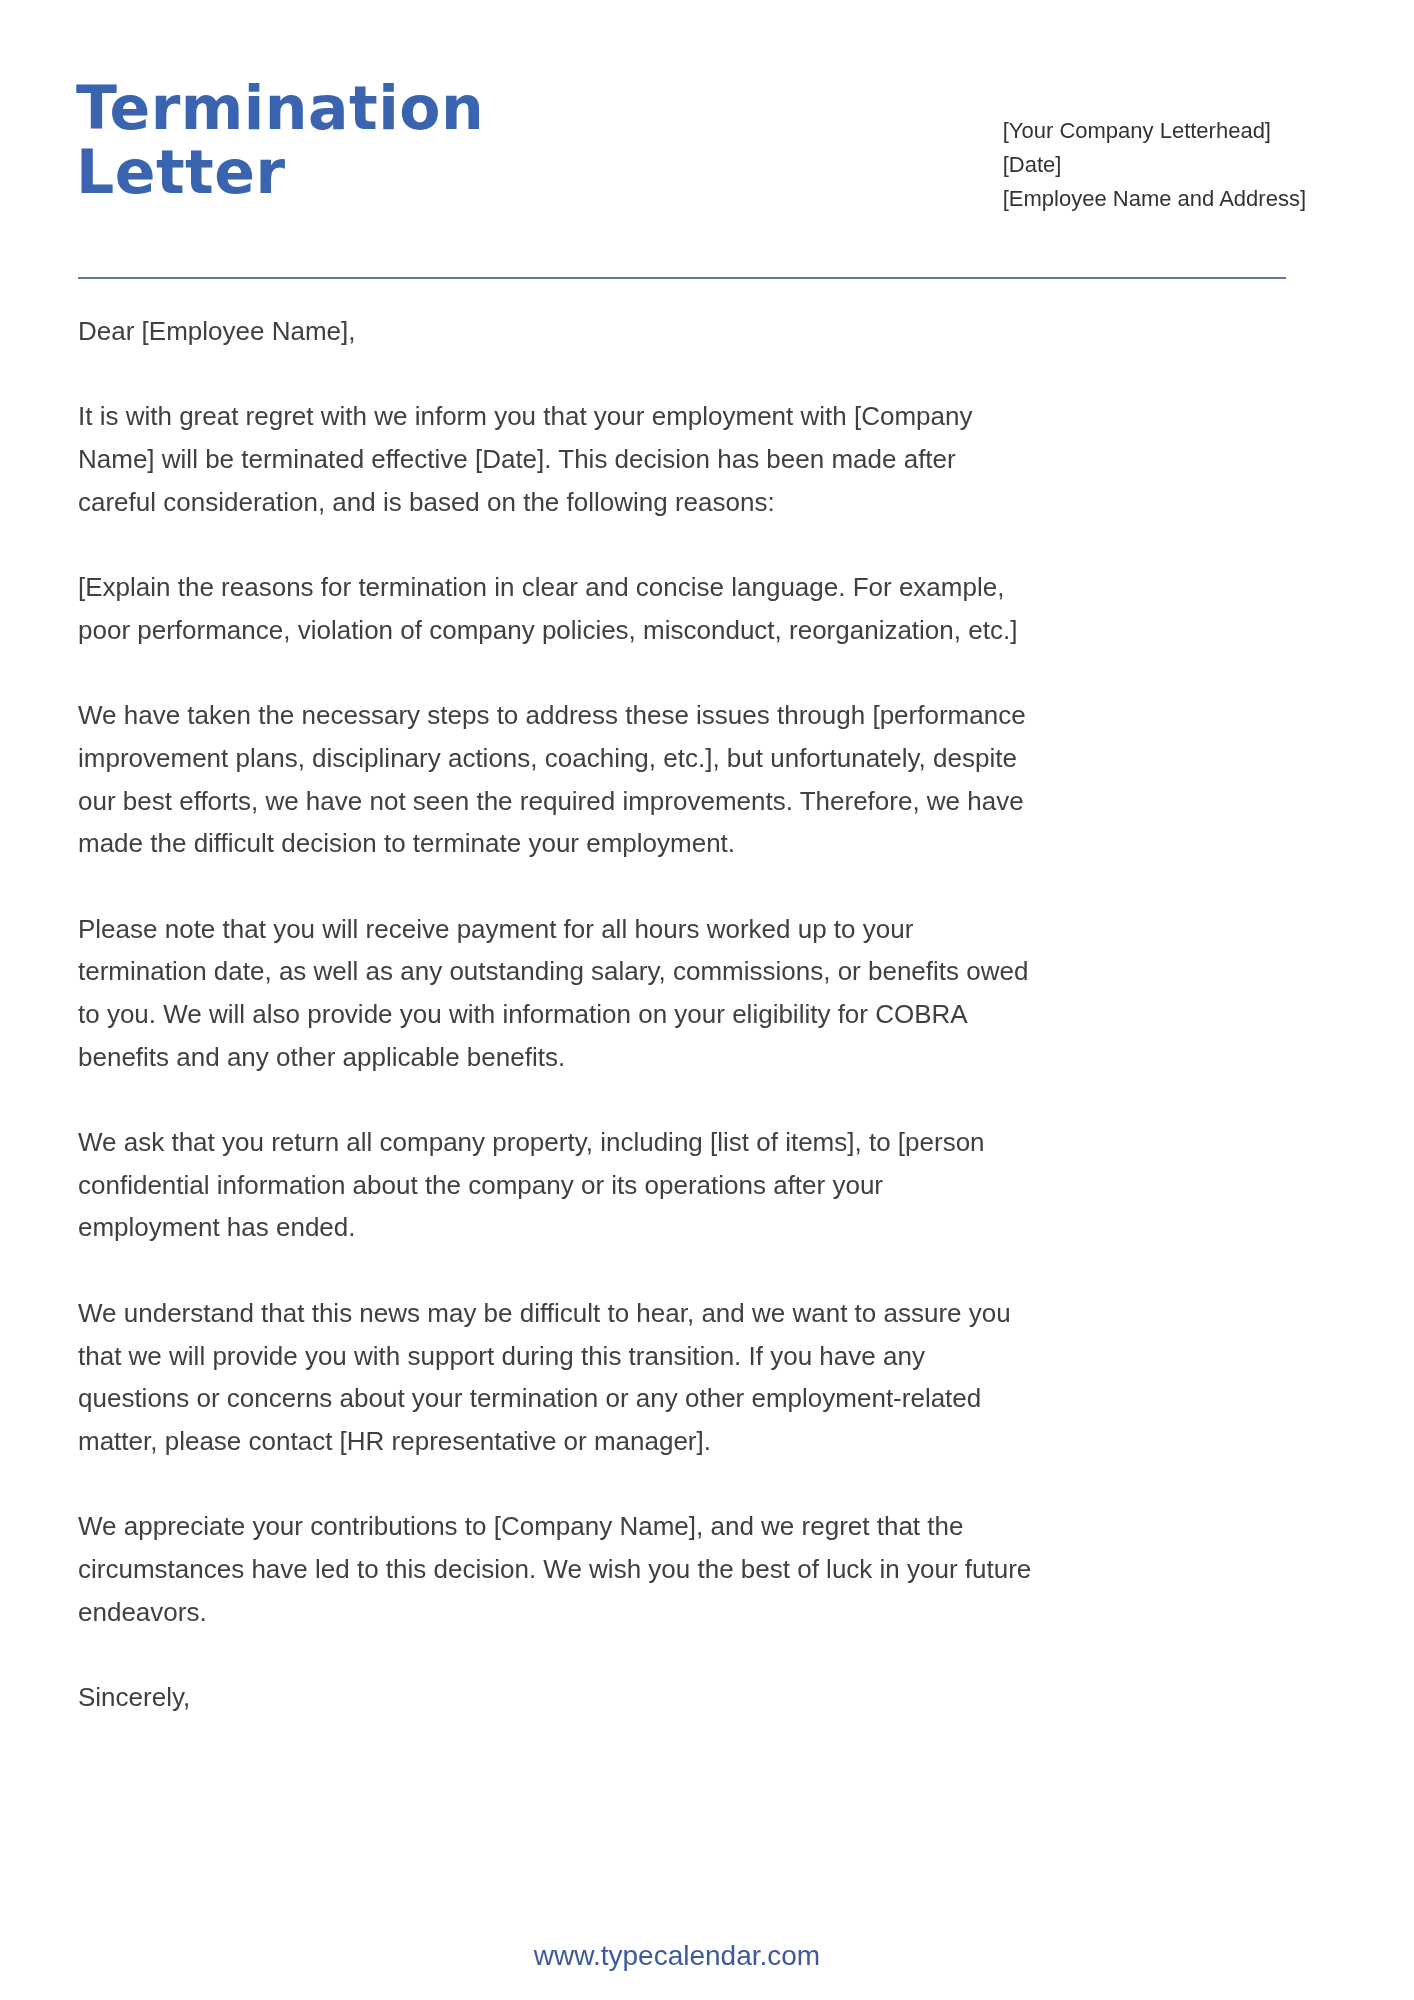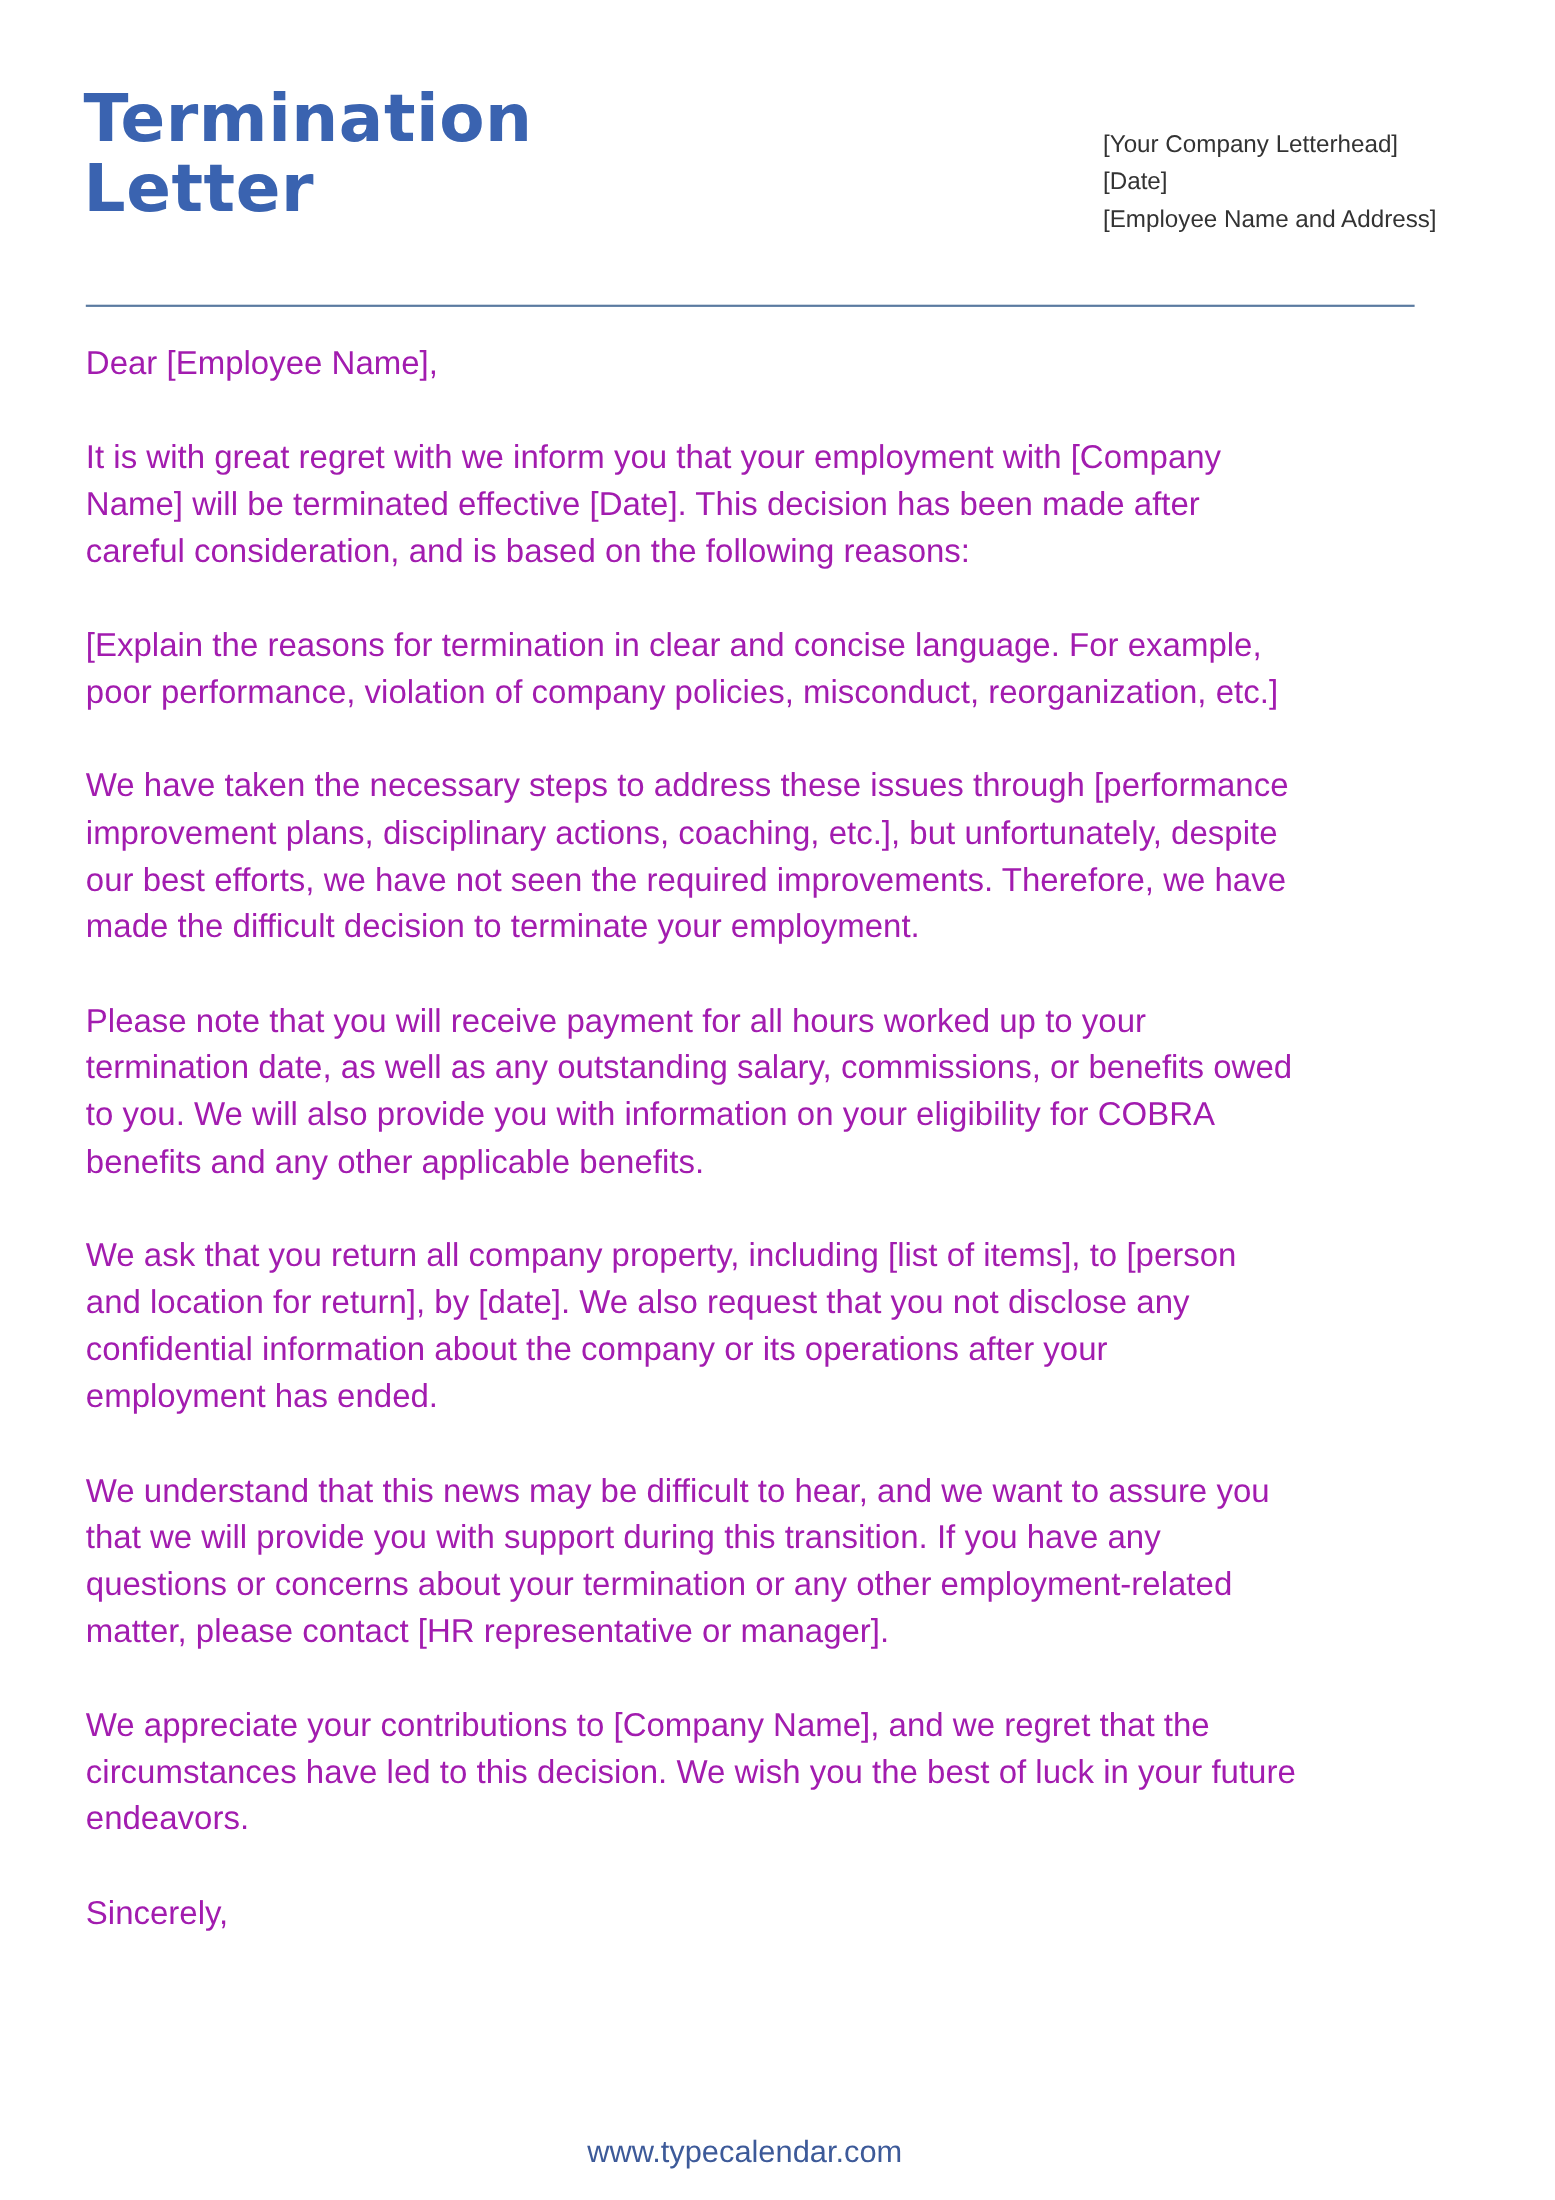--- a/index.html
+++ b/index.html
@@ -2,21 +2,21 @@
 <html><head>
 <meta charset="utf-8">
 <style>
   html, body { margin: 0; padding: 0; background: #ffffff; }
   body { width: 1414px; height: 2000px; position: relative; overflow: hidden; font-family: "Liberation Sans", sans-serif; color: #333333; }
   .title { position: absolute; left: 76px; top: 76px; margin: 0; font-family: "DejaVu Sans", sans-serif; font-weight: bold; font-size: 60px; line-height: 64px; color: #3a63b0; letter-spacing: 0.5px; }
   .title span { display: block; }
   .header-info { position: absolute; right: 108px; top: 114px; font-size: 22px; line-height: 34px; color: #333333; }
   .header-info div { white-space: nowrap; }
   .rule { position: absolute; left: 78px; top: 277px; width: 1208px; height: 0; border-top: 2px solid #5a7aa0; }
-  .body-text { position: absolute; left: 78px; top: 310px; width: 1240px; font-size: 30px; line-height: 42.7px; color: #a21caf; }
+  .body-text { position: absolute; left: 78px; top: 310px; width: 1240px; font-size: 26px; line-height: 42.7px; color: #404040; }
   .line { white-space: nowrap; height: 42.7px; }
   .para { margin: 0 0 42.7px 0; }
   .footer { position: absolute; left: 0; width: 1354px; top: 1940px; text-align: center; font-size: 28px; color: #3d5a99; font-family: "Liberation Sans", sans-serif; }
 </style>
 </head>
 <body>
 
 <h1 class="title">
   <span>Termination</span>
   <span>Letter</span>
@@ -55,21 +55,20 @@
 
   <div class="para">
     <div class="line">Please note that you will receive payment for all hours worked up to your</div>
     <div class="line">termination date, as well as any outstanding salary, commissions, or benefits owed</div>
     <div class="line">to you. We will also provide you with information on your eligibility for COBRA</div>
     <div class="line">benefits and any other applicable benefits.</div>
   </div>
 
   <div class="para">
     <div class="line">We ask that you return all company property, including [list of items], to [person</div>
-    <div class="line">and location for return], by [date]. We also request that you not disclose any</div>
     <div class="line">confidential information about the company or its operations after your</div>
     <div class="line">employment has ended.</div>
   </div>
 
   <div class="para">
     <div class="line">We understand that this news may be difficult to hear, and we want to assure you</div>
     <div class="line">that we will provide you with support during this transition. If you have any</div>
     <div class="line">questions or concerns about your termination or any other employment-related</div>
     <div class="line">matter, please contact [HR representative or manager].</div>
   </div>

